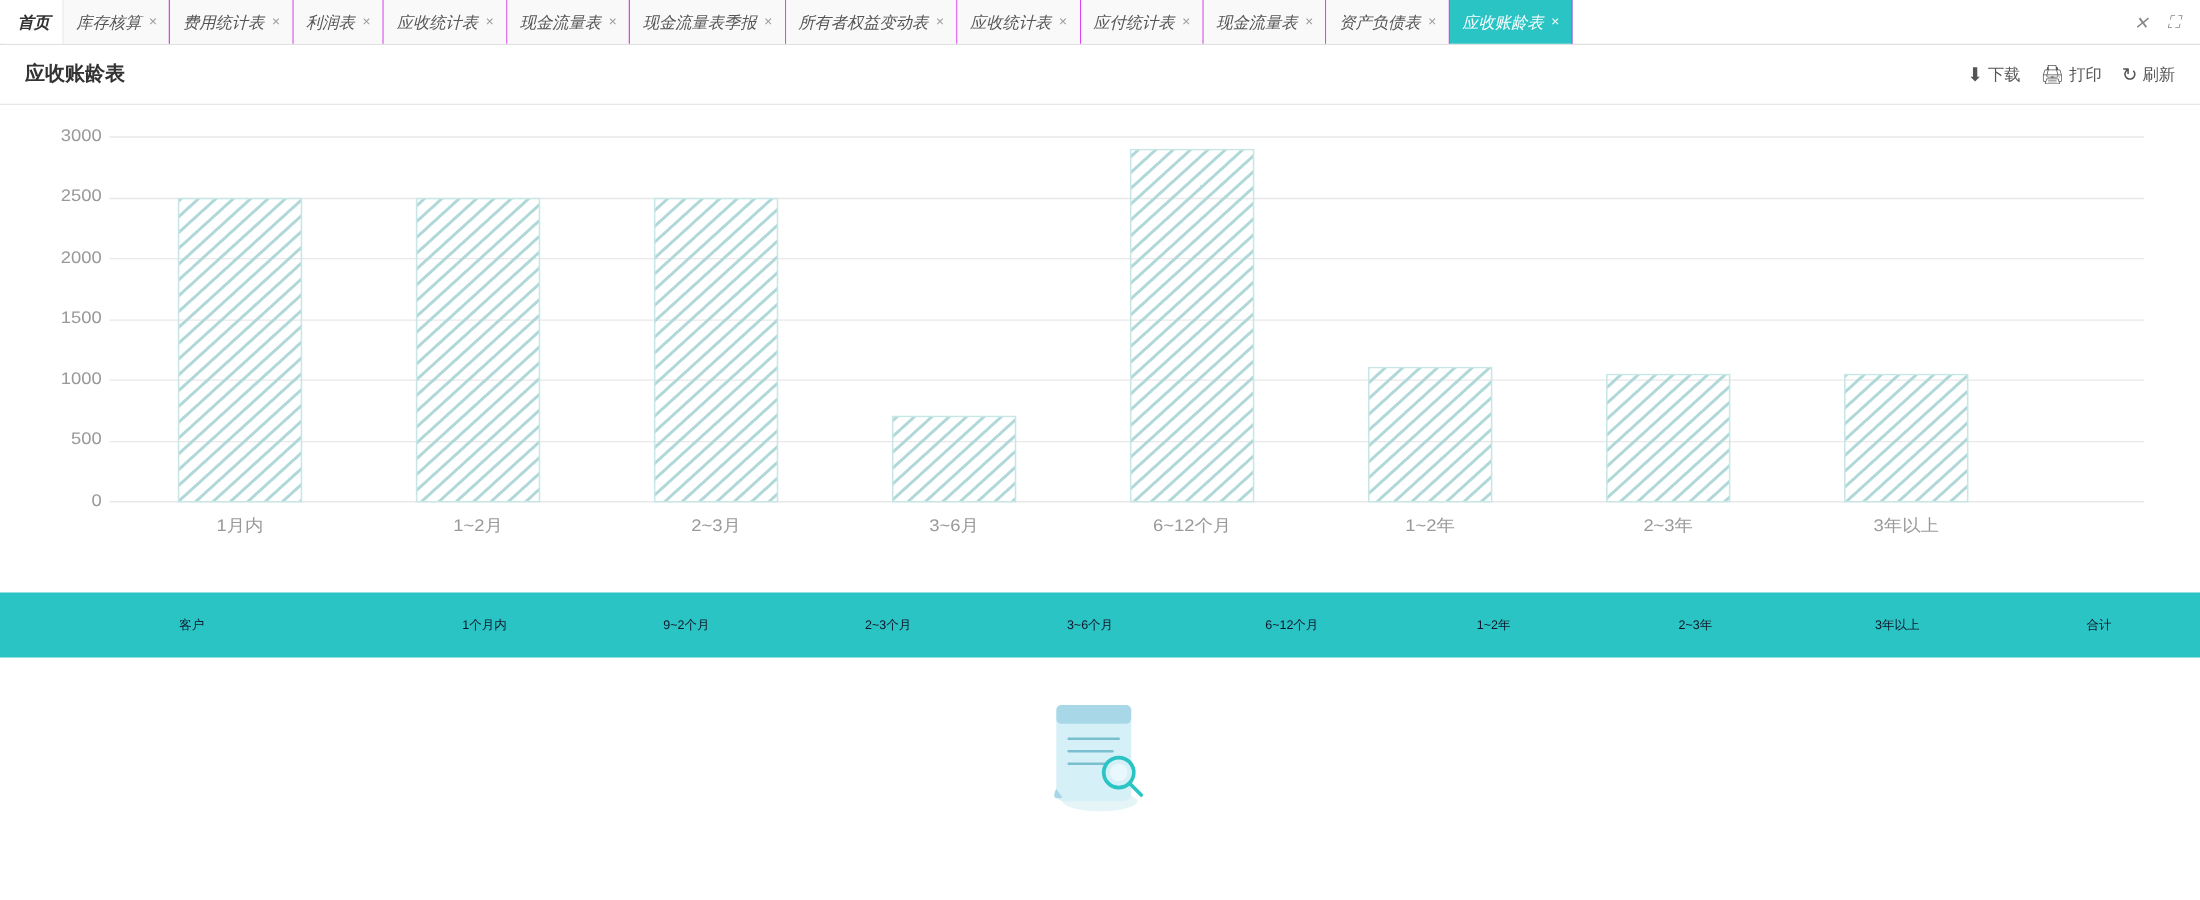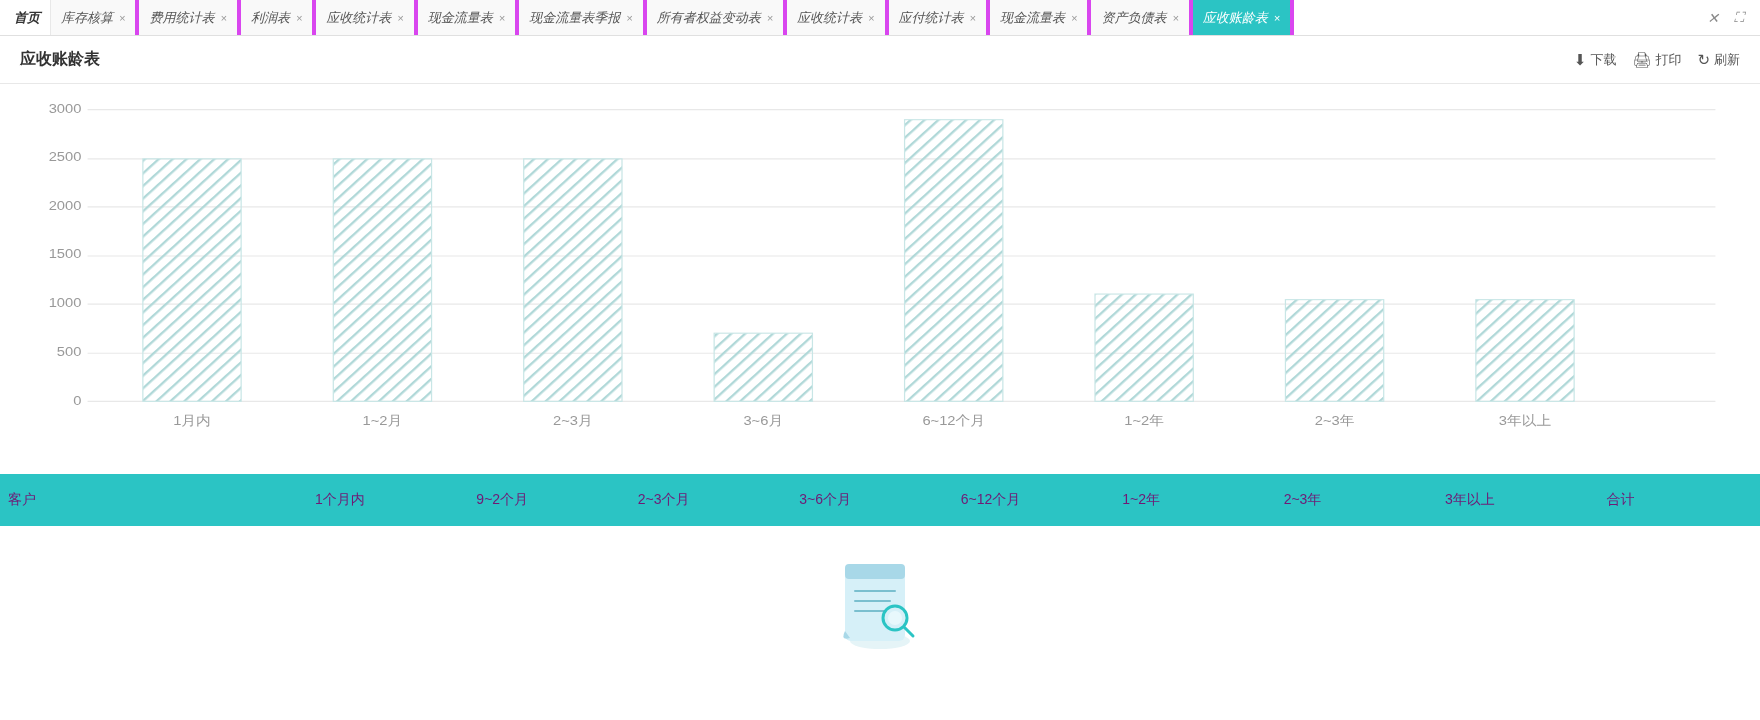--- a/index.html
+++ b/index.html
@@ -19,21 +19,21 @@
     }
     .tab-item {
       display: flex;
       align-items: center;
       padding: 0 10px;
       height: 36px;
       font-size: 13px;
       color: #555;
       cursor: pointer;
       white-space: nowrap;
-      border-right: 4px solid #d946ef;
+      border-right: 1px solid #d946ef;
       background: #f9f9f9;
       position: relative;
     }
     .tab-item.active {
       background: #2bc4c4;
       color: #fff;
     }
     .tab-item .close-btn {
       margin-left: 6px;
       font-size: 11px;
@@ -115,23 +115,23 @@
 
     
     .table-header {
       background: #2bc4c4;
       display: flex;
       height: 52px;
       align-items: center;
     }
     .table-header-cell {
       flex: 1;
-      text-align: left;
-      color: #701a75;
-      font-size: 14px;
+      text-align: center;
+      color: #0f172a;
+      font-size: 10px;
       font-weight: 500;
       padding: 0 8px;
     }
     .table-header-cell:first-child {
       flex: 2;
     }
 
     
     .empty-state {
       display: flex;

